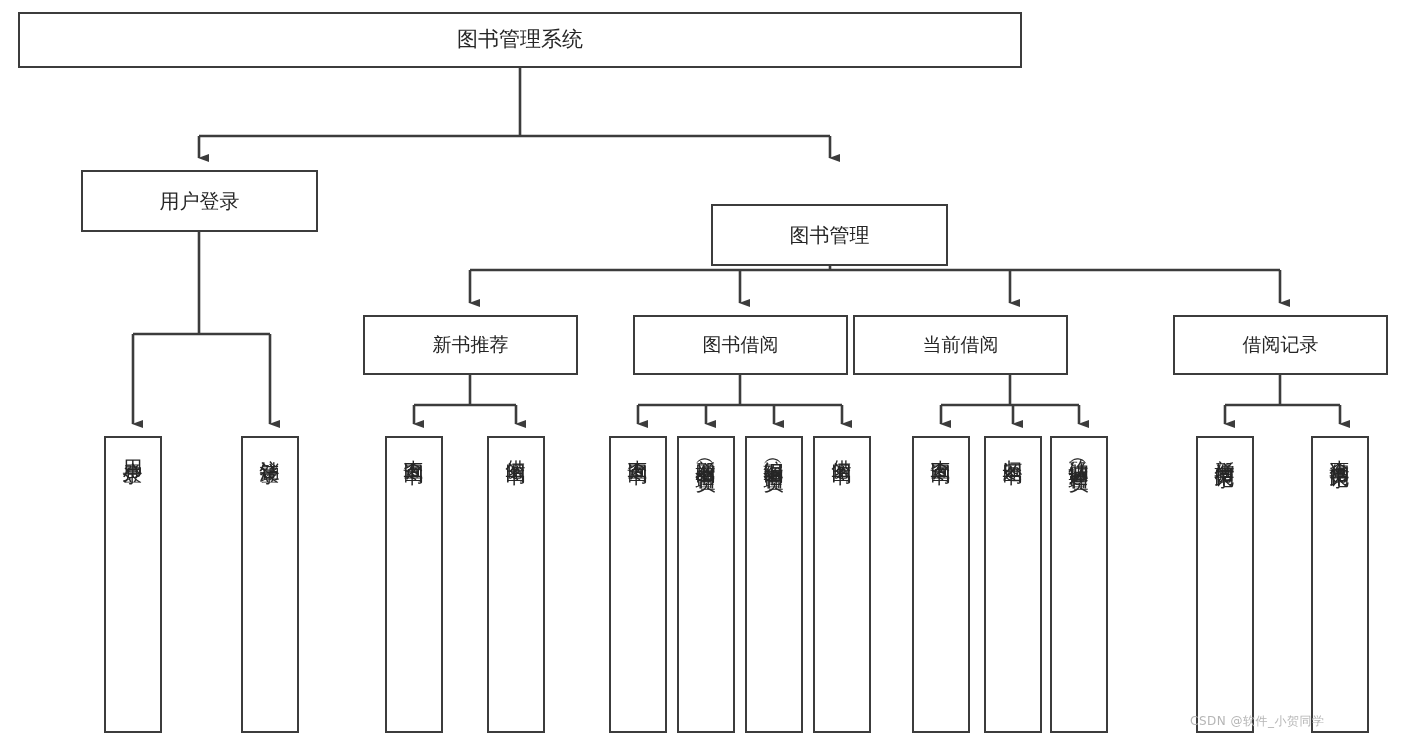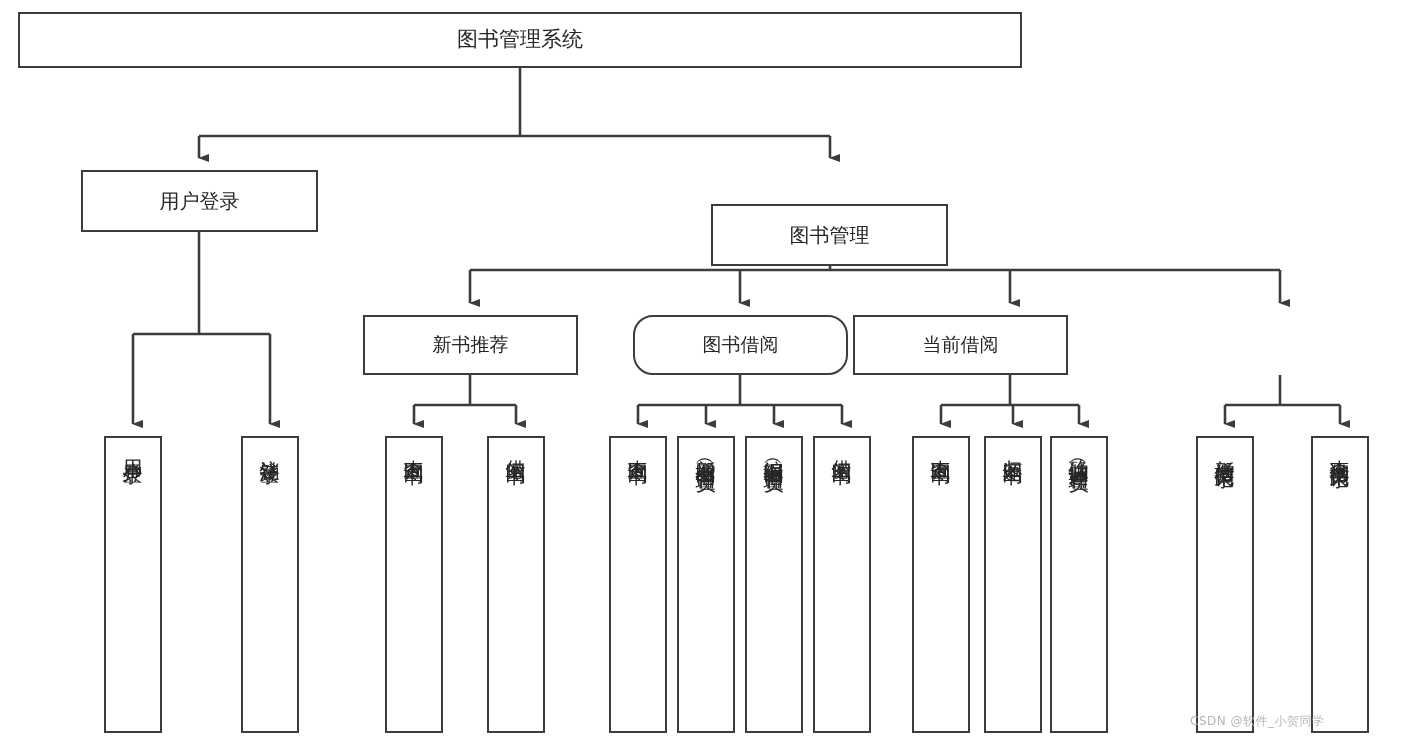--- a/index.html
+++ b/index.html
@@ -128,25 +128,28 @@
   <div class="node node-branch" style="left: 81px; top: 170px; width: 237px; height: 62px;">
     <span class="label">用户登录</span>
   </div>
   <div class="node node-branch" style="left: 711px; top: 170px; width: 237px; height: 62px; margin-top: 34px;">
     <span class="label">图书管理</span>
   </div>
 
   <div class="node node-group" style="left: 363px; top: 315px; width: 215px; height: 60px;">
     <span class="label">新书推荐</span>
   </div>
-  <div class="node node-group" style="left: 633px; top: 315px; width: 215px; height: 60px; border-radius: 20px;">
+  <div class="node node-group" style="left: 633px; top: 315px; width: 215px; height: 60px;">
     <span class="label">图书借阅</span>
   </div>
   <div class="node node-group" style="left: 853px; top: 315px; width: 215px; height: 60px;">
     <span class="label">当前借阅</span>
+  </div>
+  <div class="node node-group" style="left: 1173px; top: 315px; width: 215px; height: 60px;">
+    <span class="label">借阅记录</span>
   </div>
 
   <div class="node node-leaf" style="left: 104px; top: 436px; width: 58px; height: 297px;">
     <span class="label">用户登录</span>
   </div>
   <div class="node node-leaf" style="left: 241px; top: 436px; width: 58px; height: 297px;">
     <span class="label">注销登录</span>
   </div>
   <div class="node node-leaf" style="left: 385px; top: 436px; width: 58px; height: 297px;">
     <span class="label">查询图书</span>

